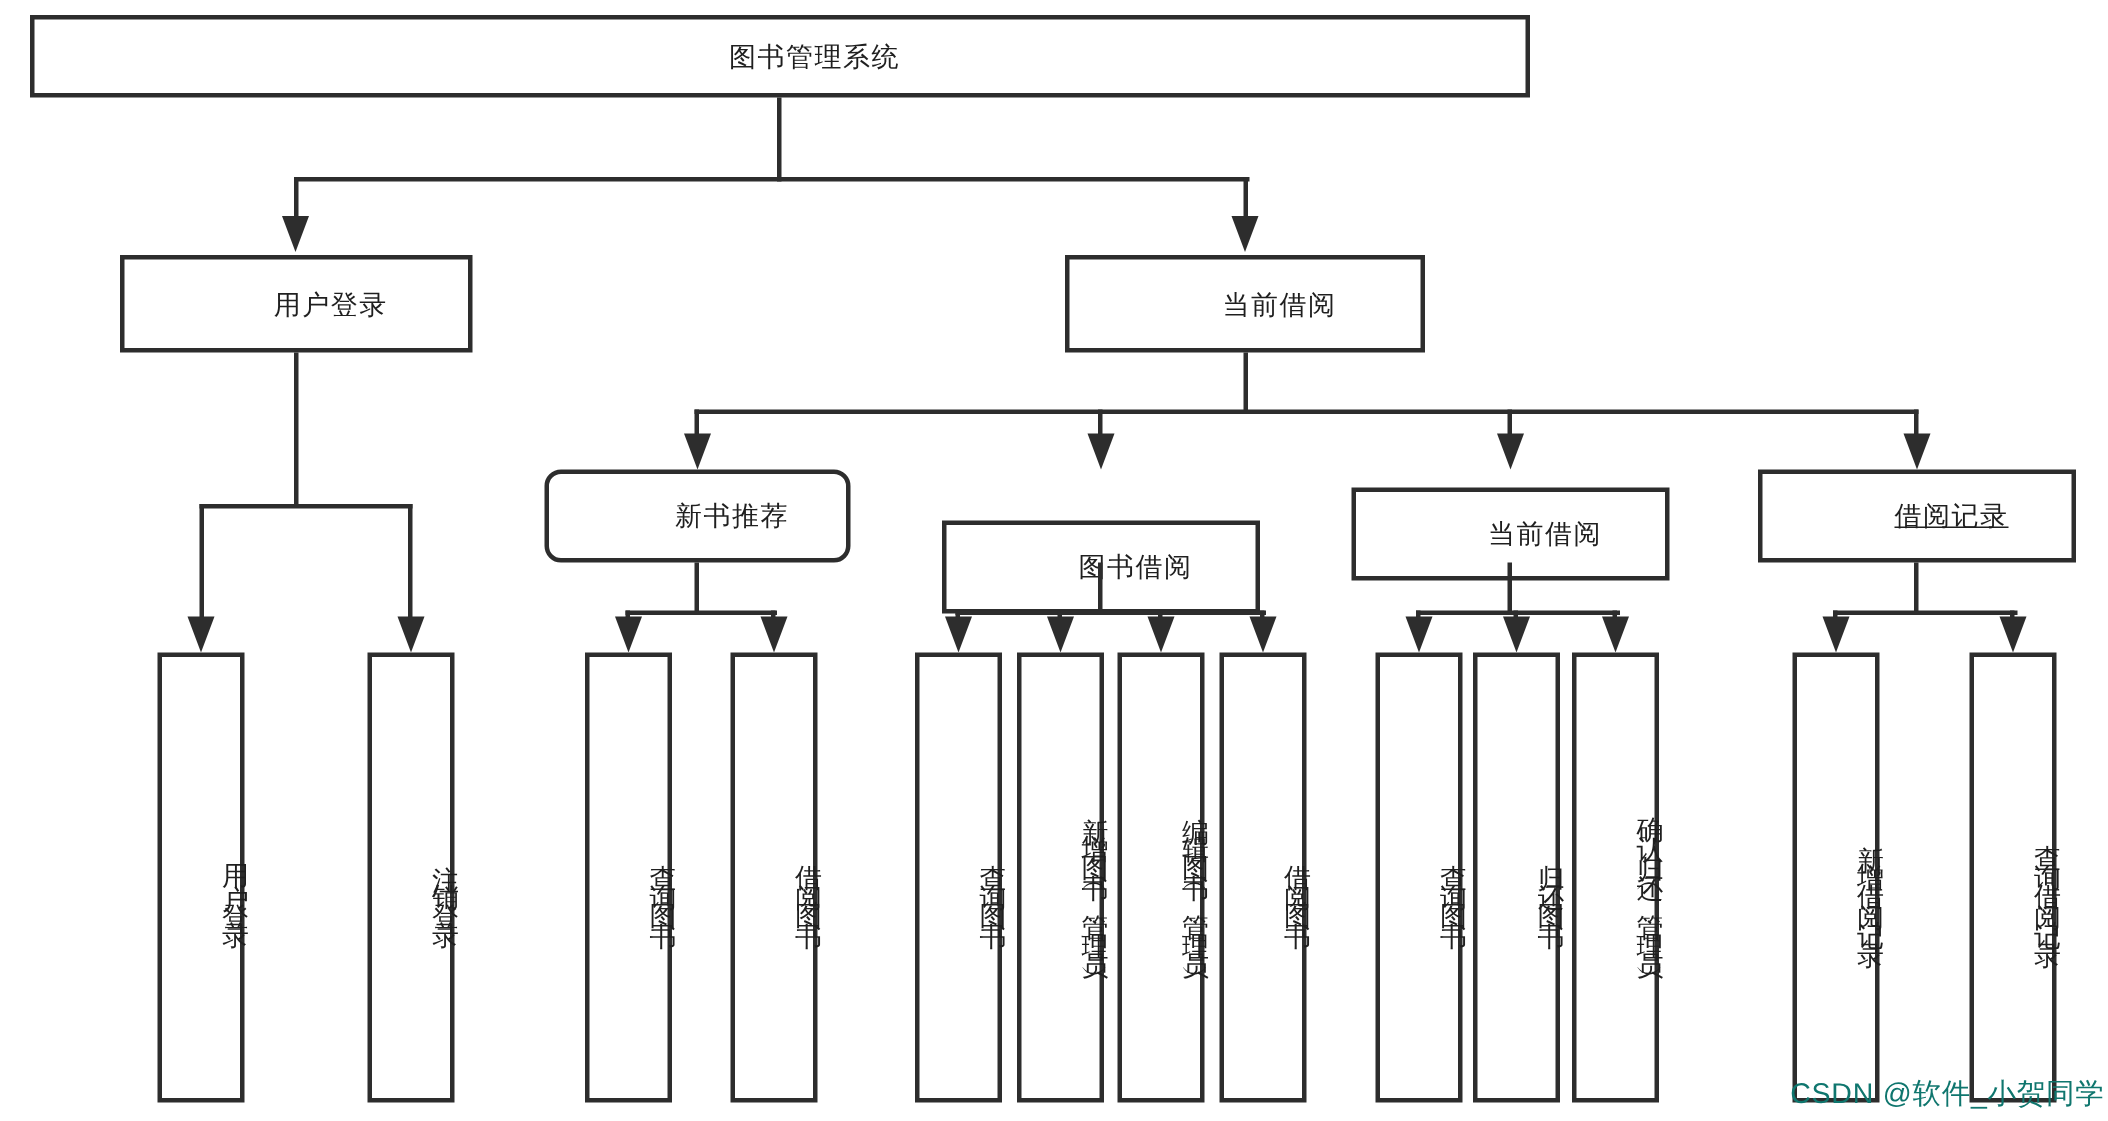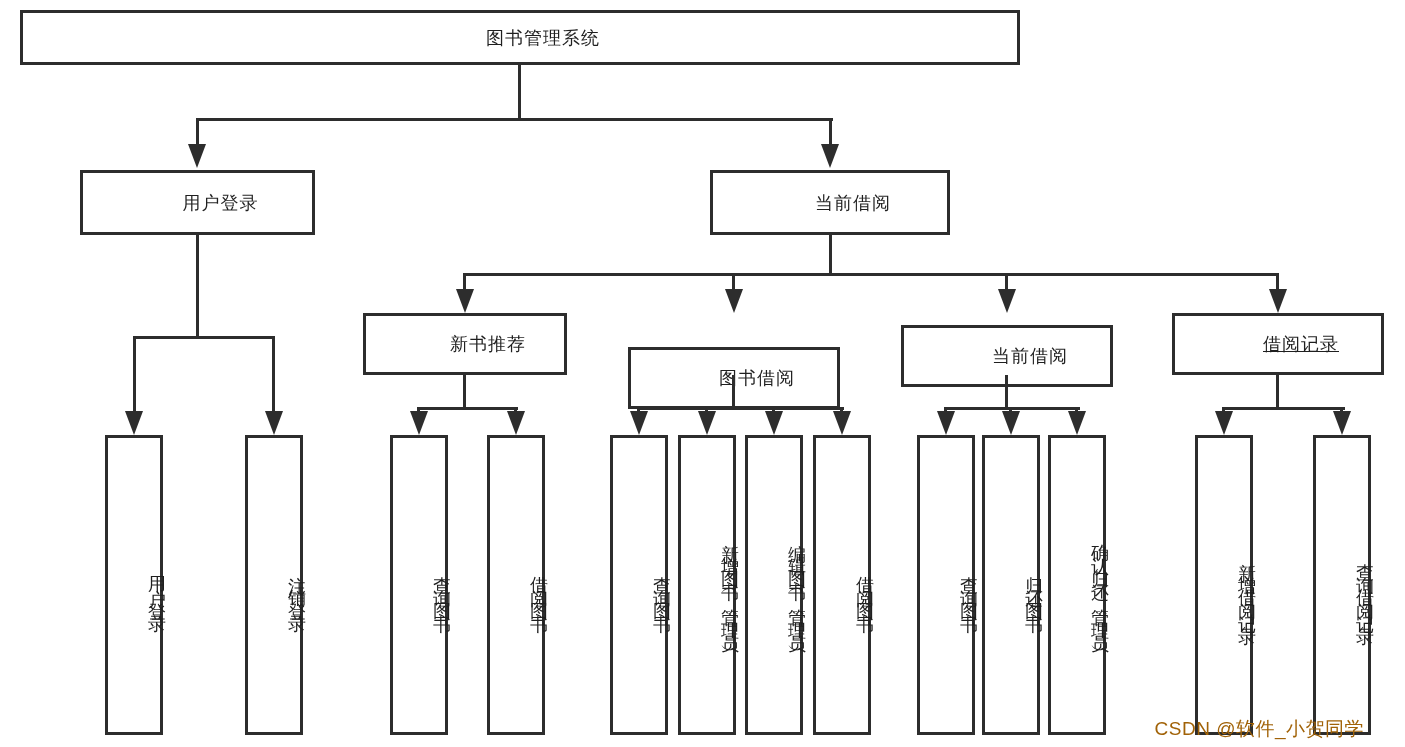--- a/index.html
+++ b/index.html
@@ -37,24 +37,24 @@
   }
   .arrow{
     position:absolute;
     width:0;height:0;
     border-left:9px solid transparent;
     border-right:9px solid transparent;
     border-top:24px solid #2d2d2d;
   }
   .watermark{
     position:absolute;
-    left:1104px;top:716px;
+    left:1143px;top:716px;
     width:260px;
     text-align:right;
-    color:#a16207;
+    color:#0f766e;
     font-size:19px;
     letter-spacing:0.5px;
   }
 </style>
 </head>
 <body>
 
 <div class="canvas">
 
   <div class="box" style="left:20px;top:10px;width:1000px;height:55px;">
@@ -86,21 +86,21 @@
   <div class="line" style="left:463px;top:273px;width:816px;height:3px;"></div>
   <div class="line" style="left:463px;top:273px;width:3px;height:18px;"></div>
   <div class="arrow" style="left:456px;top:289px;"></div>
   <div class="line" style="left:732px;top:273px;width:3px;height:18px;"></div>
   <div class="arrow" style="left:725px;top:289px;"></div>
   <div class="line" style="left:1005px;top:273px;width:3px;height:18px;"></div>
   <div class="arrow" style="left:998px;top:289px;"></div>
   <div class="line" style="left:1276px;top:273px;width:3px;height:18px;"></div>
   <div class="arrow" style="left:1269px;top:289px;"></div>
 
-  <div class="box" style="left:363px;top:313px;width:204px;height:62px;">
+  <div class="box" style="left:363px;top:313px;width:204px;height:62px;border-radius:11px;">
     <span>新书推荐</span>
   </div>
   <div class="box" style="left:628px;top:313px;width:212px;height:62px;margin-top:34px;">
     <span>图书借阅</span>
   </div>
   <div class="box" style="left:901px;top:325px;width:212px;height:62px;">
     <span>当前借阅</span>
   </div>
   <div class="box" style="left:1172px;top:313px;width:212px;height:62px;text-decoration:underline;">
     <span>借阅记录</span>

